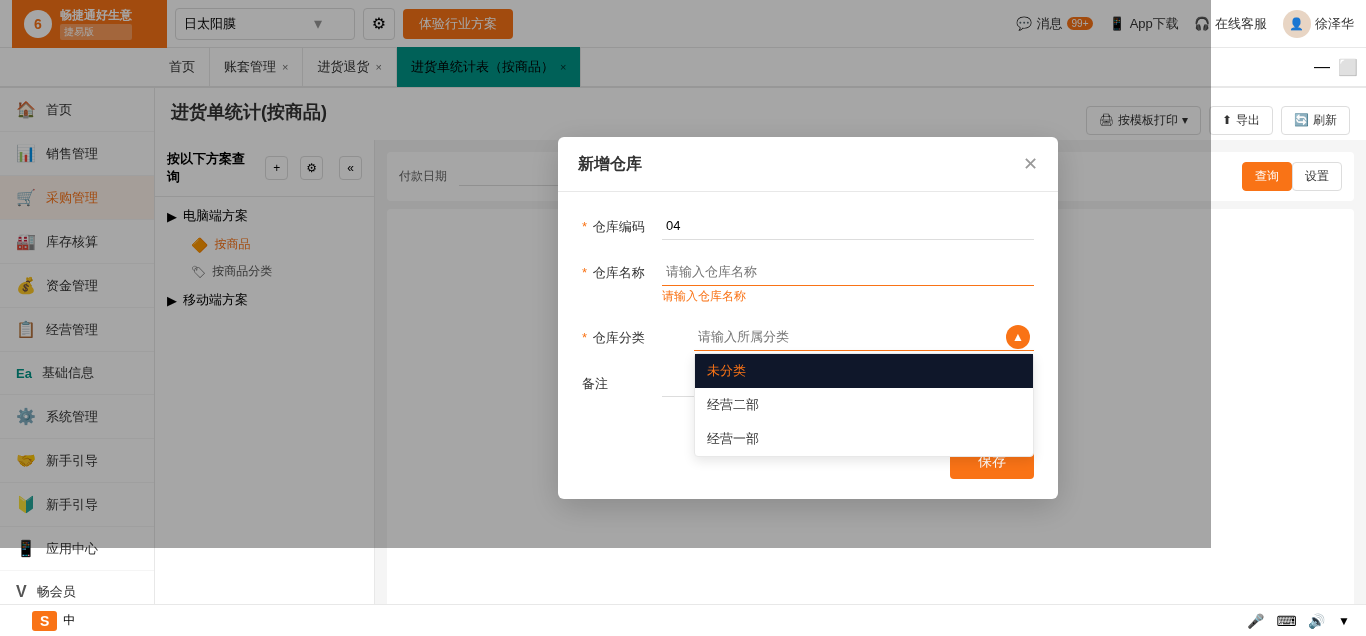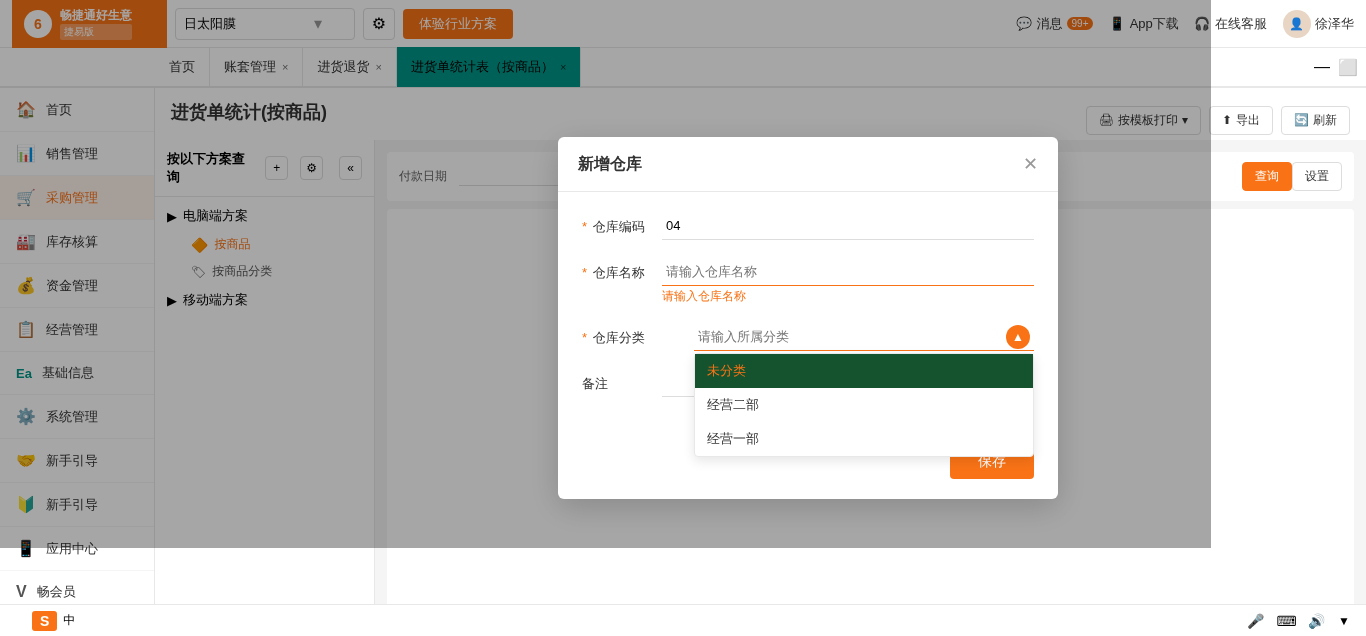--- a/index.html
+++ b/index.html
@@ -127,21 +127,21 @@
     }
     .dropdown-arrow span { color: #fff; font-size: 12px; }
     .dropdown-list {
       position: absolute; top: 100%; left: 0; width: 100%; background: #fff;
       border: 1px solid #e8e8e8; border-radius: 4px; box-shadow: 0 4px 12px rgba(0,0,0,0.1);
       z-index: 300; margin-top: 2px;
     }
     .dropdown-item {
       padding: 8px 12px; font-size: 13px; cursor: pointer; color: #333;
     }
-    .dropdown-item.selected { background: #14532d; color: #f97316; }
+    .dropdown-item.selected { background: #0f172a; color: #f97316; }
 
     .modal-footer { padding: 10px 24px 20px; display: flex; justify-content: flex-end; gap: 10px; }
     .btn-save {
       background: #f97316; color: #fff; border: none; border-radius: 4px;
       padding: 8px 28px; font-size: 14px; cursor: pointer;
     }
     .hint-icon { width: 20px; height: 20px; border-radius: 50%; background: #e8e8e8; display: flex; align-items: center; justify-content: center; font-size: 11px; }
 
     
     .status-bar {

